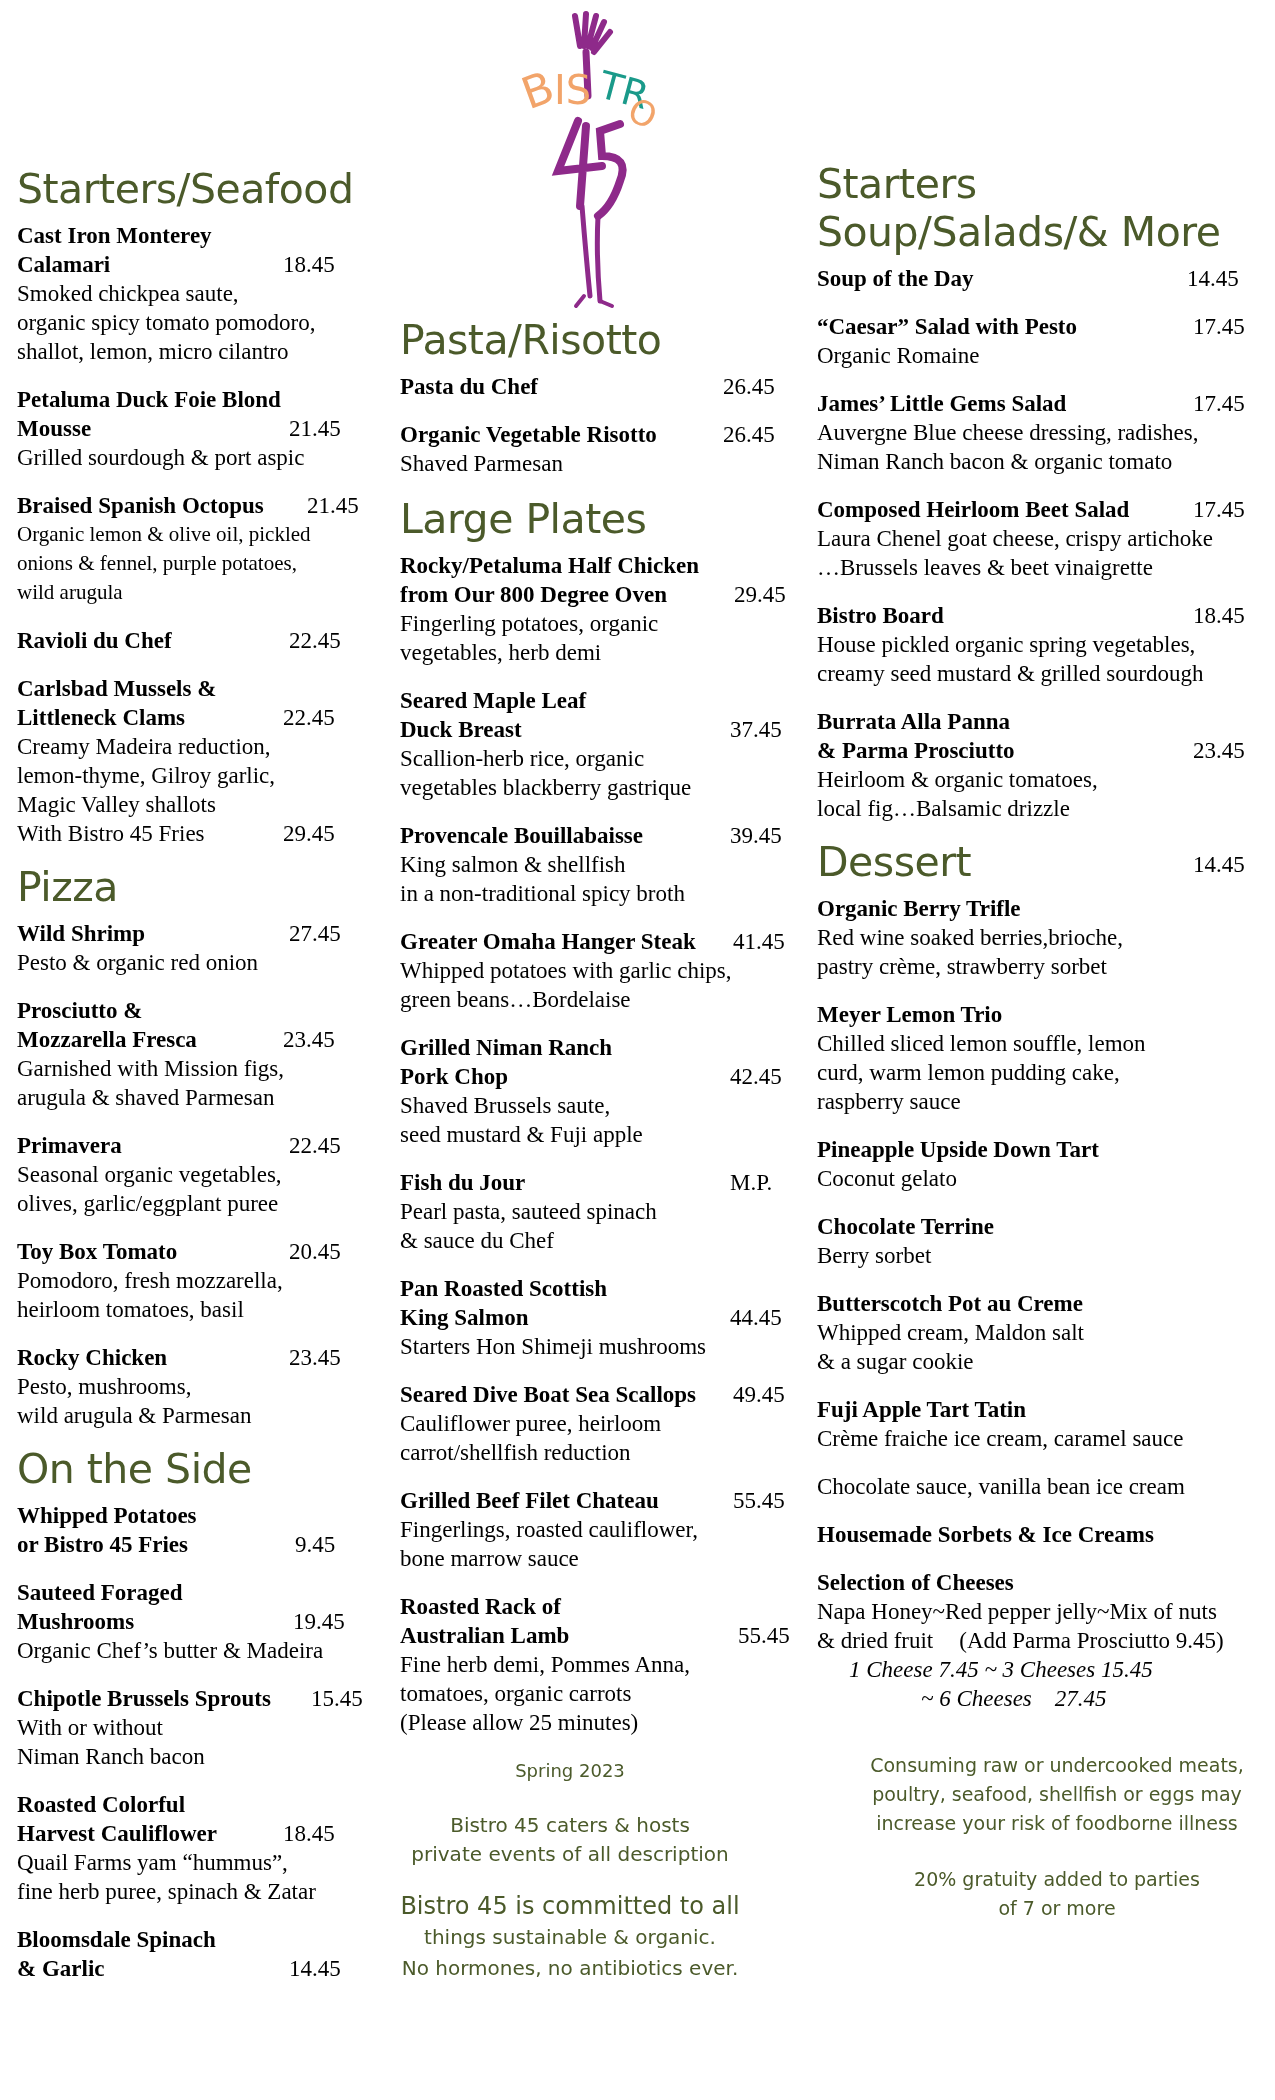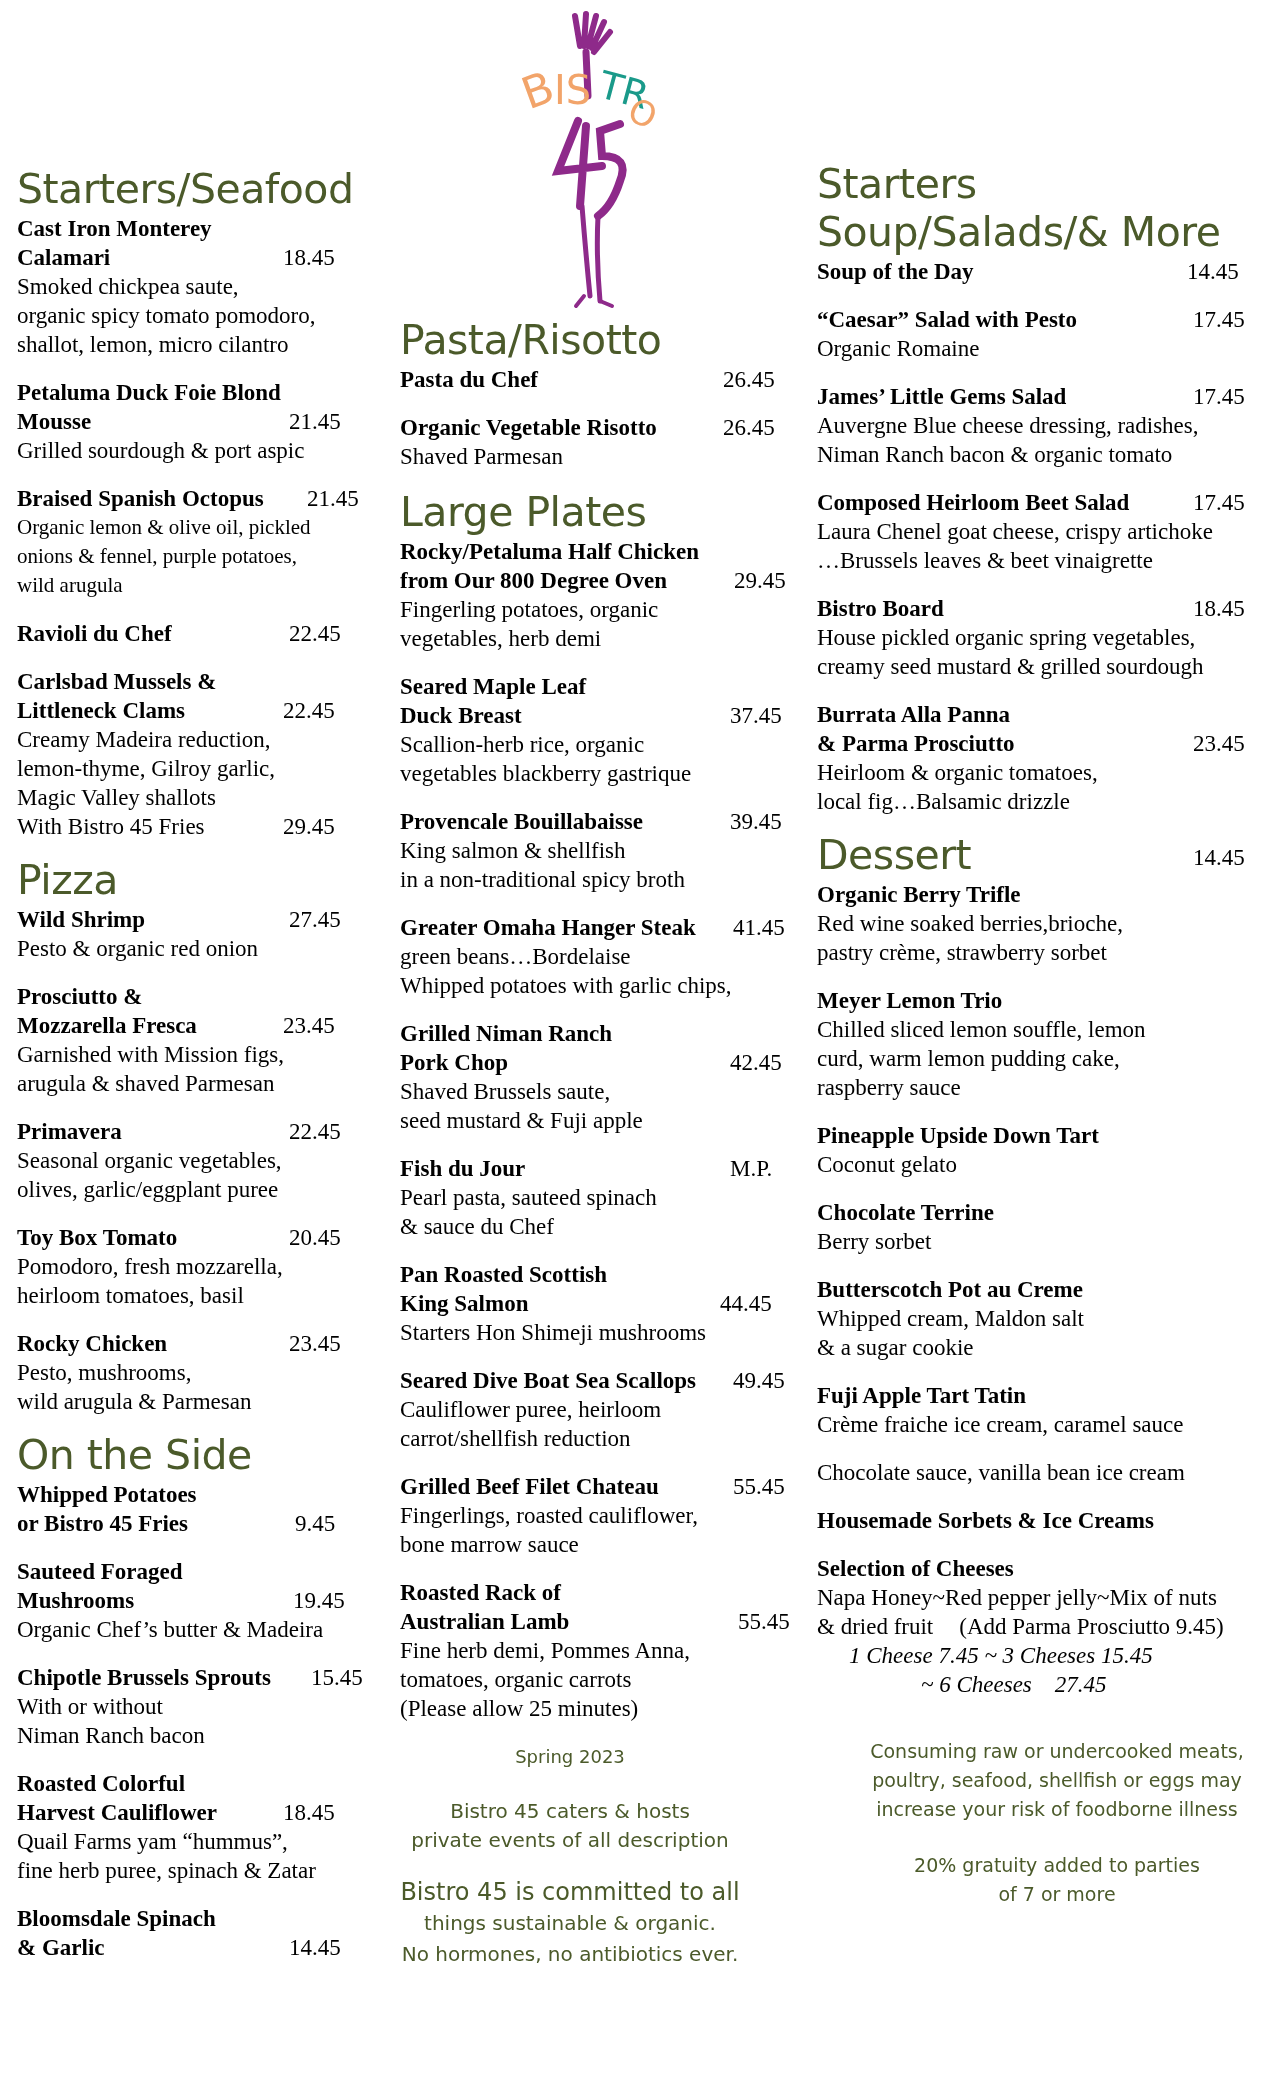--- a/index.html
+++ b/index.html
@@ -2,21 +2,21 @@
 <html><head>
 <meta charset="utf-8">
 <style>
   html,body{margin:0;padding:0;background:#fff;}
   body{width:1275px;height:2100px;position:relative;overflow:hidden;font-family:"Liberation Serif",serif;color:#000;}
   .col{position:absolute;top:0;}
   #col-left{left:17px;width:345px;}
   #col-mid{left:400px;width:390px;}
   #col-right{left:817px;width:440px;}
   .h{font-family:"DejaVu Sans","Liberation Sans",sans-serif;color:#4b5a2a;font-size:41px;line-height:48px;font-weight:normal;margin:0;letter-spacing:-0.5px;}
-  .item{position:relative;margin:1px 0 19px 0;}
+  .item{position:relative;margin:8px 0 19px 0;}
   .name{font-weight:bold;font-size:23px;line-height:29px;}
   .desc{font-size:23px;line-height:29px;}
   .desc.small{font-size:21px;line-height:29px;}
   .price{position:absolute;font-size:23px;line-height:29px;}
   .row{position:relative;}
   .ital{font-style:italic;font-size:23px;line-height:29px;}
   .note{font-family:"DejaVu Sans","Liberation Sans",sans-serif;color:#4b5a2a;font-size:19px;line-height:29px;text-align:center;}
   #logo{position:absolute;left:520px;top:6px;width:150px;height:305px;}
 </style>
 </head>
@@ -156,37 +156,37 @@
     <div class="desc">Scallion-herb rice, organic</div>
     <div class="desc">vegetables blackberry gastrique</div>
   </div>
   <div class="item">
     <div class="row"><span class="name">Provencale Bouillabaisse</span><span class="price" style="left:330px">39.45</span></div>
     <div class="desc">King salmon &amp; shellfish</div>
     <div class="desc">in a non-traditional spicy broth</div>
   </div>
   <div class="item">
     <div class="row"><span class="name">Greater Omaha Hanger Steak</span><span class="price" style="left:333px">41.45</span></div>
+    <div class="desc">Whipped potatoes with garlic chips,</div>
     <div class="desc">green beans…Bordelaise</div>
-    <div class="desc">Whipped potatoes with garlic chips,</div>
   </div>
   <div class="item">
     <div class="name">Grilled Niman Ranch</div>
     <div class="row"><span class="name">Pork Chop</span><span class="price" style="left:330px">42.45</span></div>
     <div class="desc">Shaved Brussels saute,</div>
     <div class="desc">seed mustard &amp; Fuji apple</div>
   </div>
   <div class="item">
     <div class="row"><span class="name">Fish du Jour</span><span class="price" style="left:330px">M.P.</span></div>
     <div class="desc">Pearl pasta, sauteed spinach</div>
     <div class="desc">&amp; sauce du Chef</div>
   </div>
   <div class="item">
     <div class="name">Pan Roasted Scottish</div>
-    <div class="row"><span class="name">King Salmon</span><span class="price" style="left:320px">44.45</span></div>
+    <div class="row"><span class="name">King Salmon</span><span class="price" style="left:330px">44.45</span></div>
     <div class="desc">Starters Hon Shimeji mushrooms</div>
   </div>
   <div class="item">
     <div class="row"><span class="name">Seared Dive Boat Sea Scallops</span><span class="price" style="left:333px">49.45</span></div>
     <div class="desc">Cauliflower puree, heirloom</div>
     <div class="desc">carrot/shellfish reduction</div>
   </div>
   <div class="item">
     <div class="row"><span class="name">Grilled Beef Filet Chateau</span><span class="price" style="left:333px">55.45</span></div>
     <div class="desc">Fingerlings, roasted cauliflower,</div>

